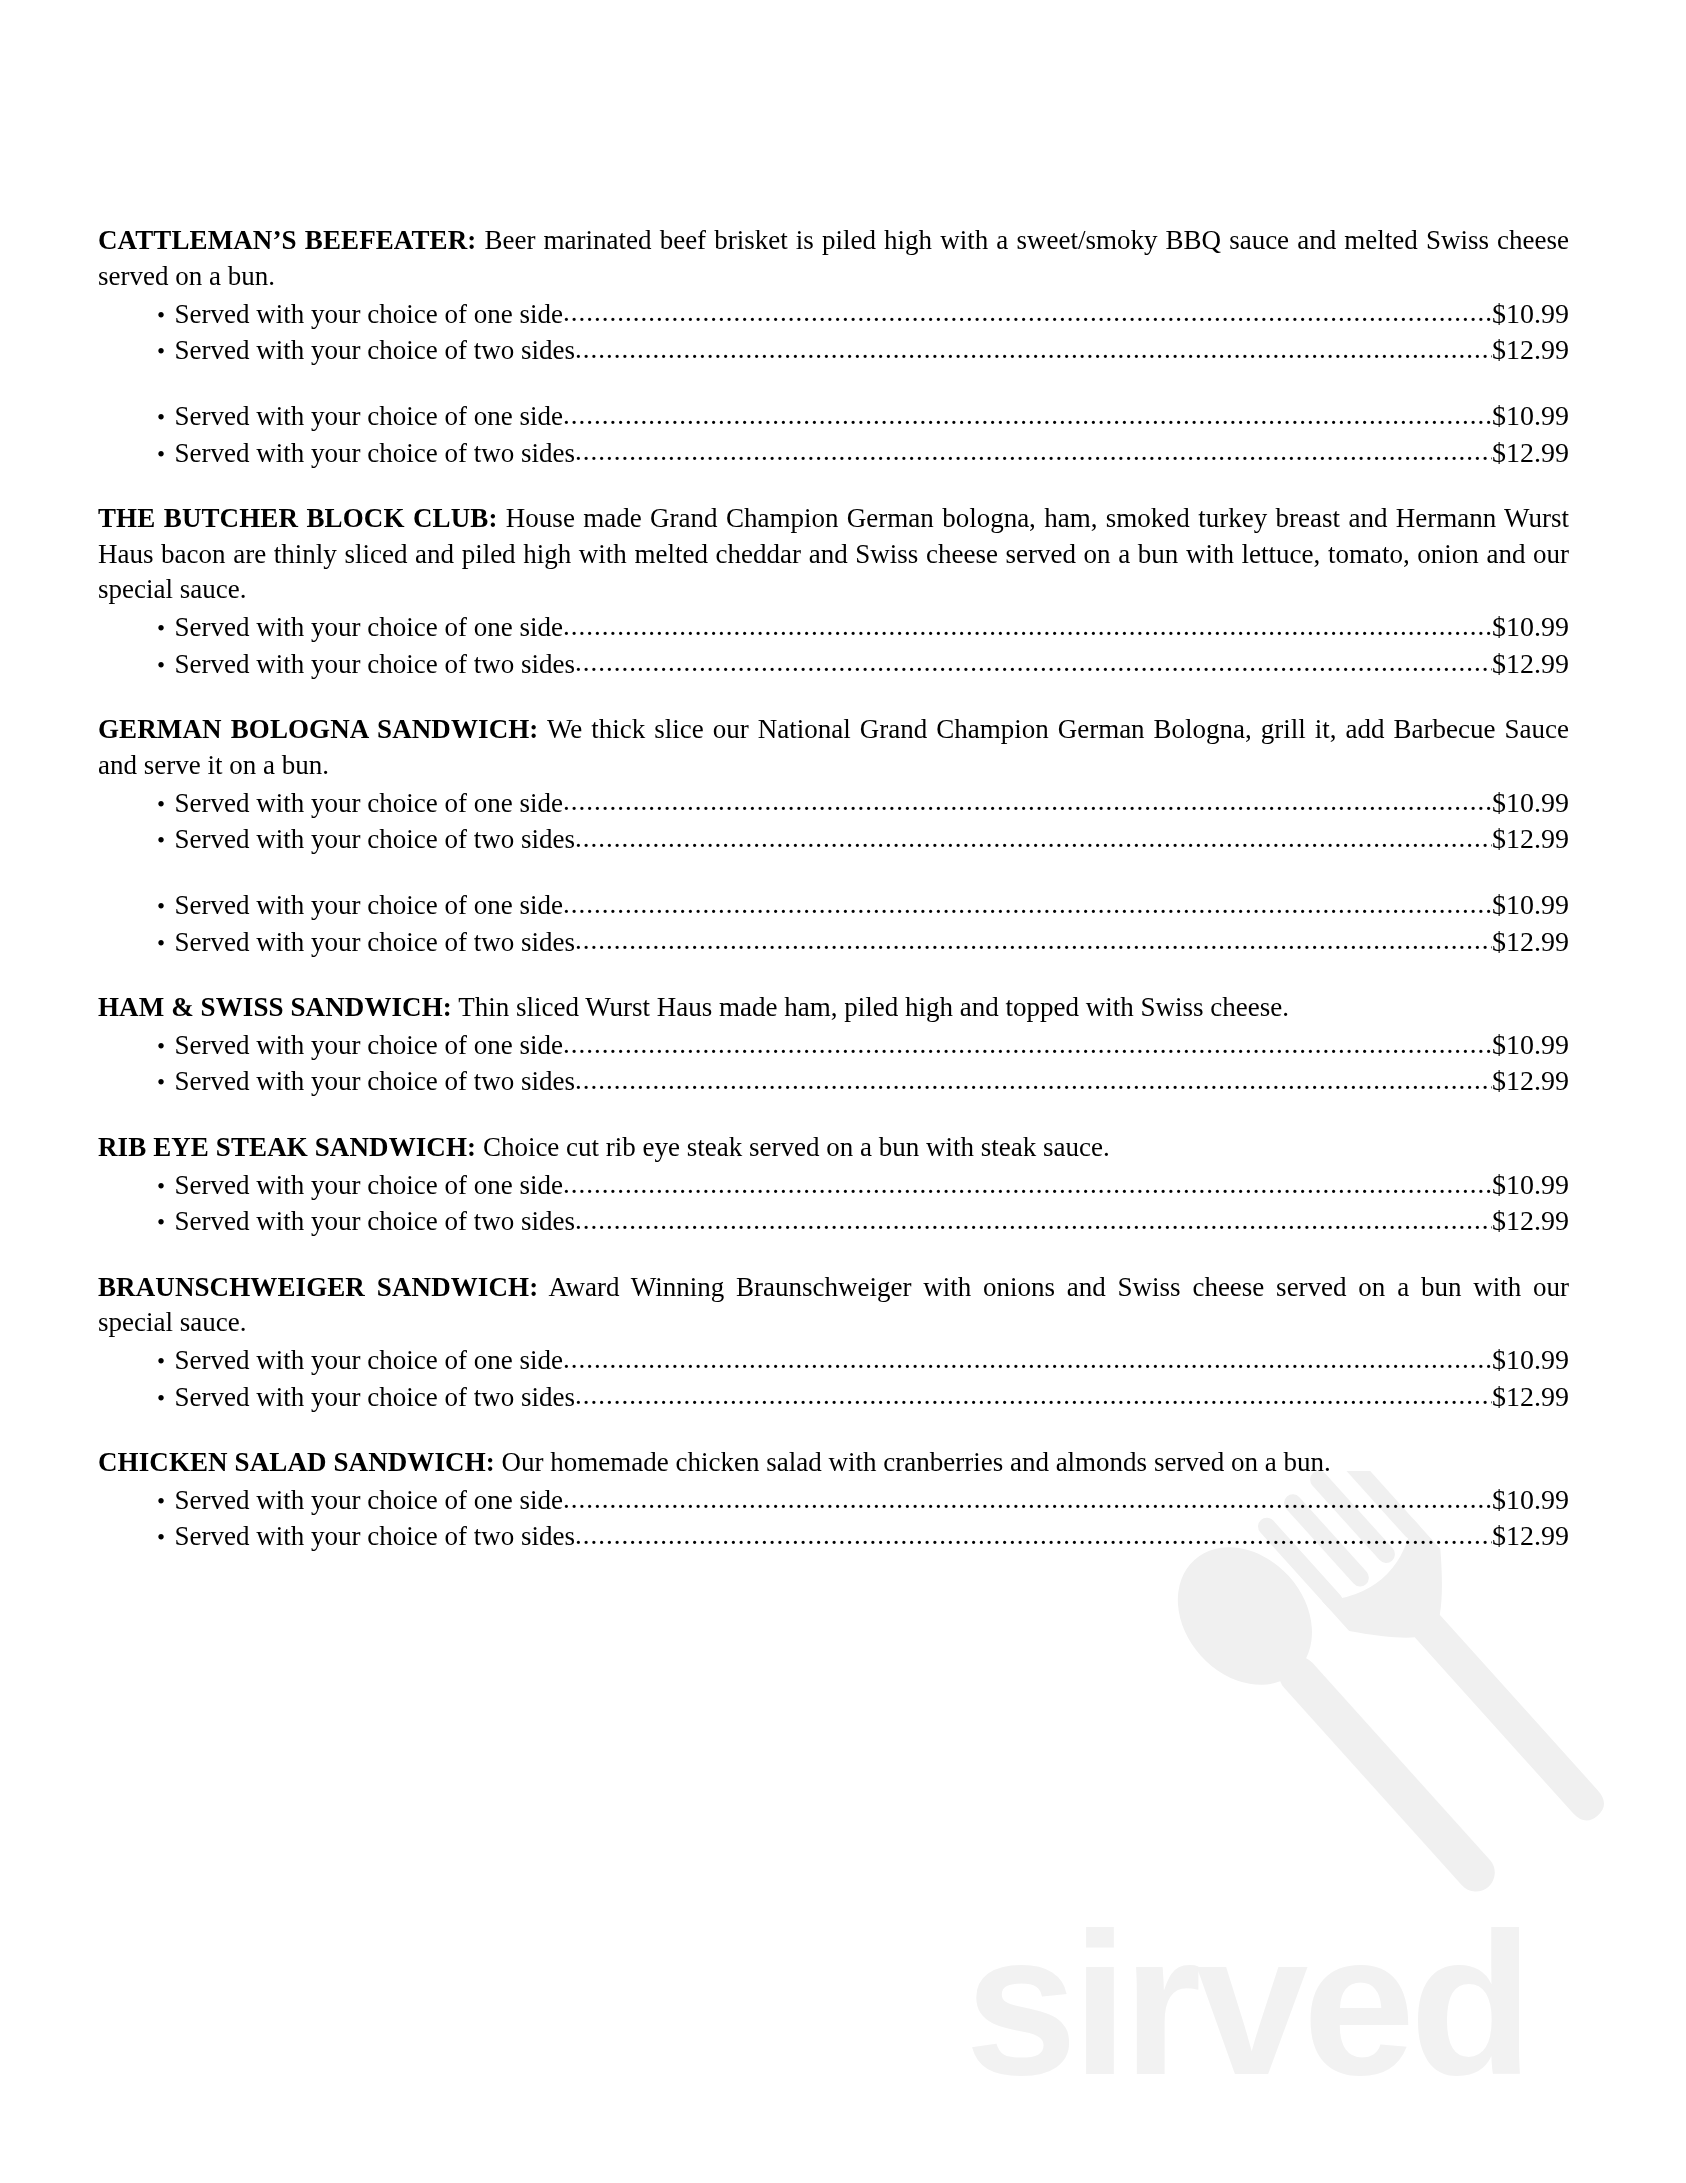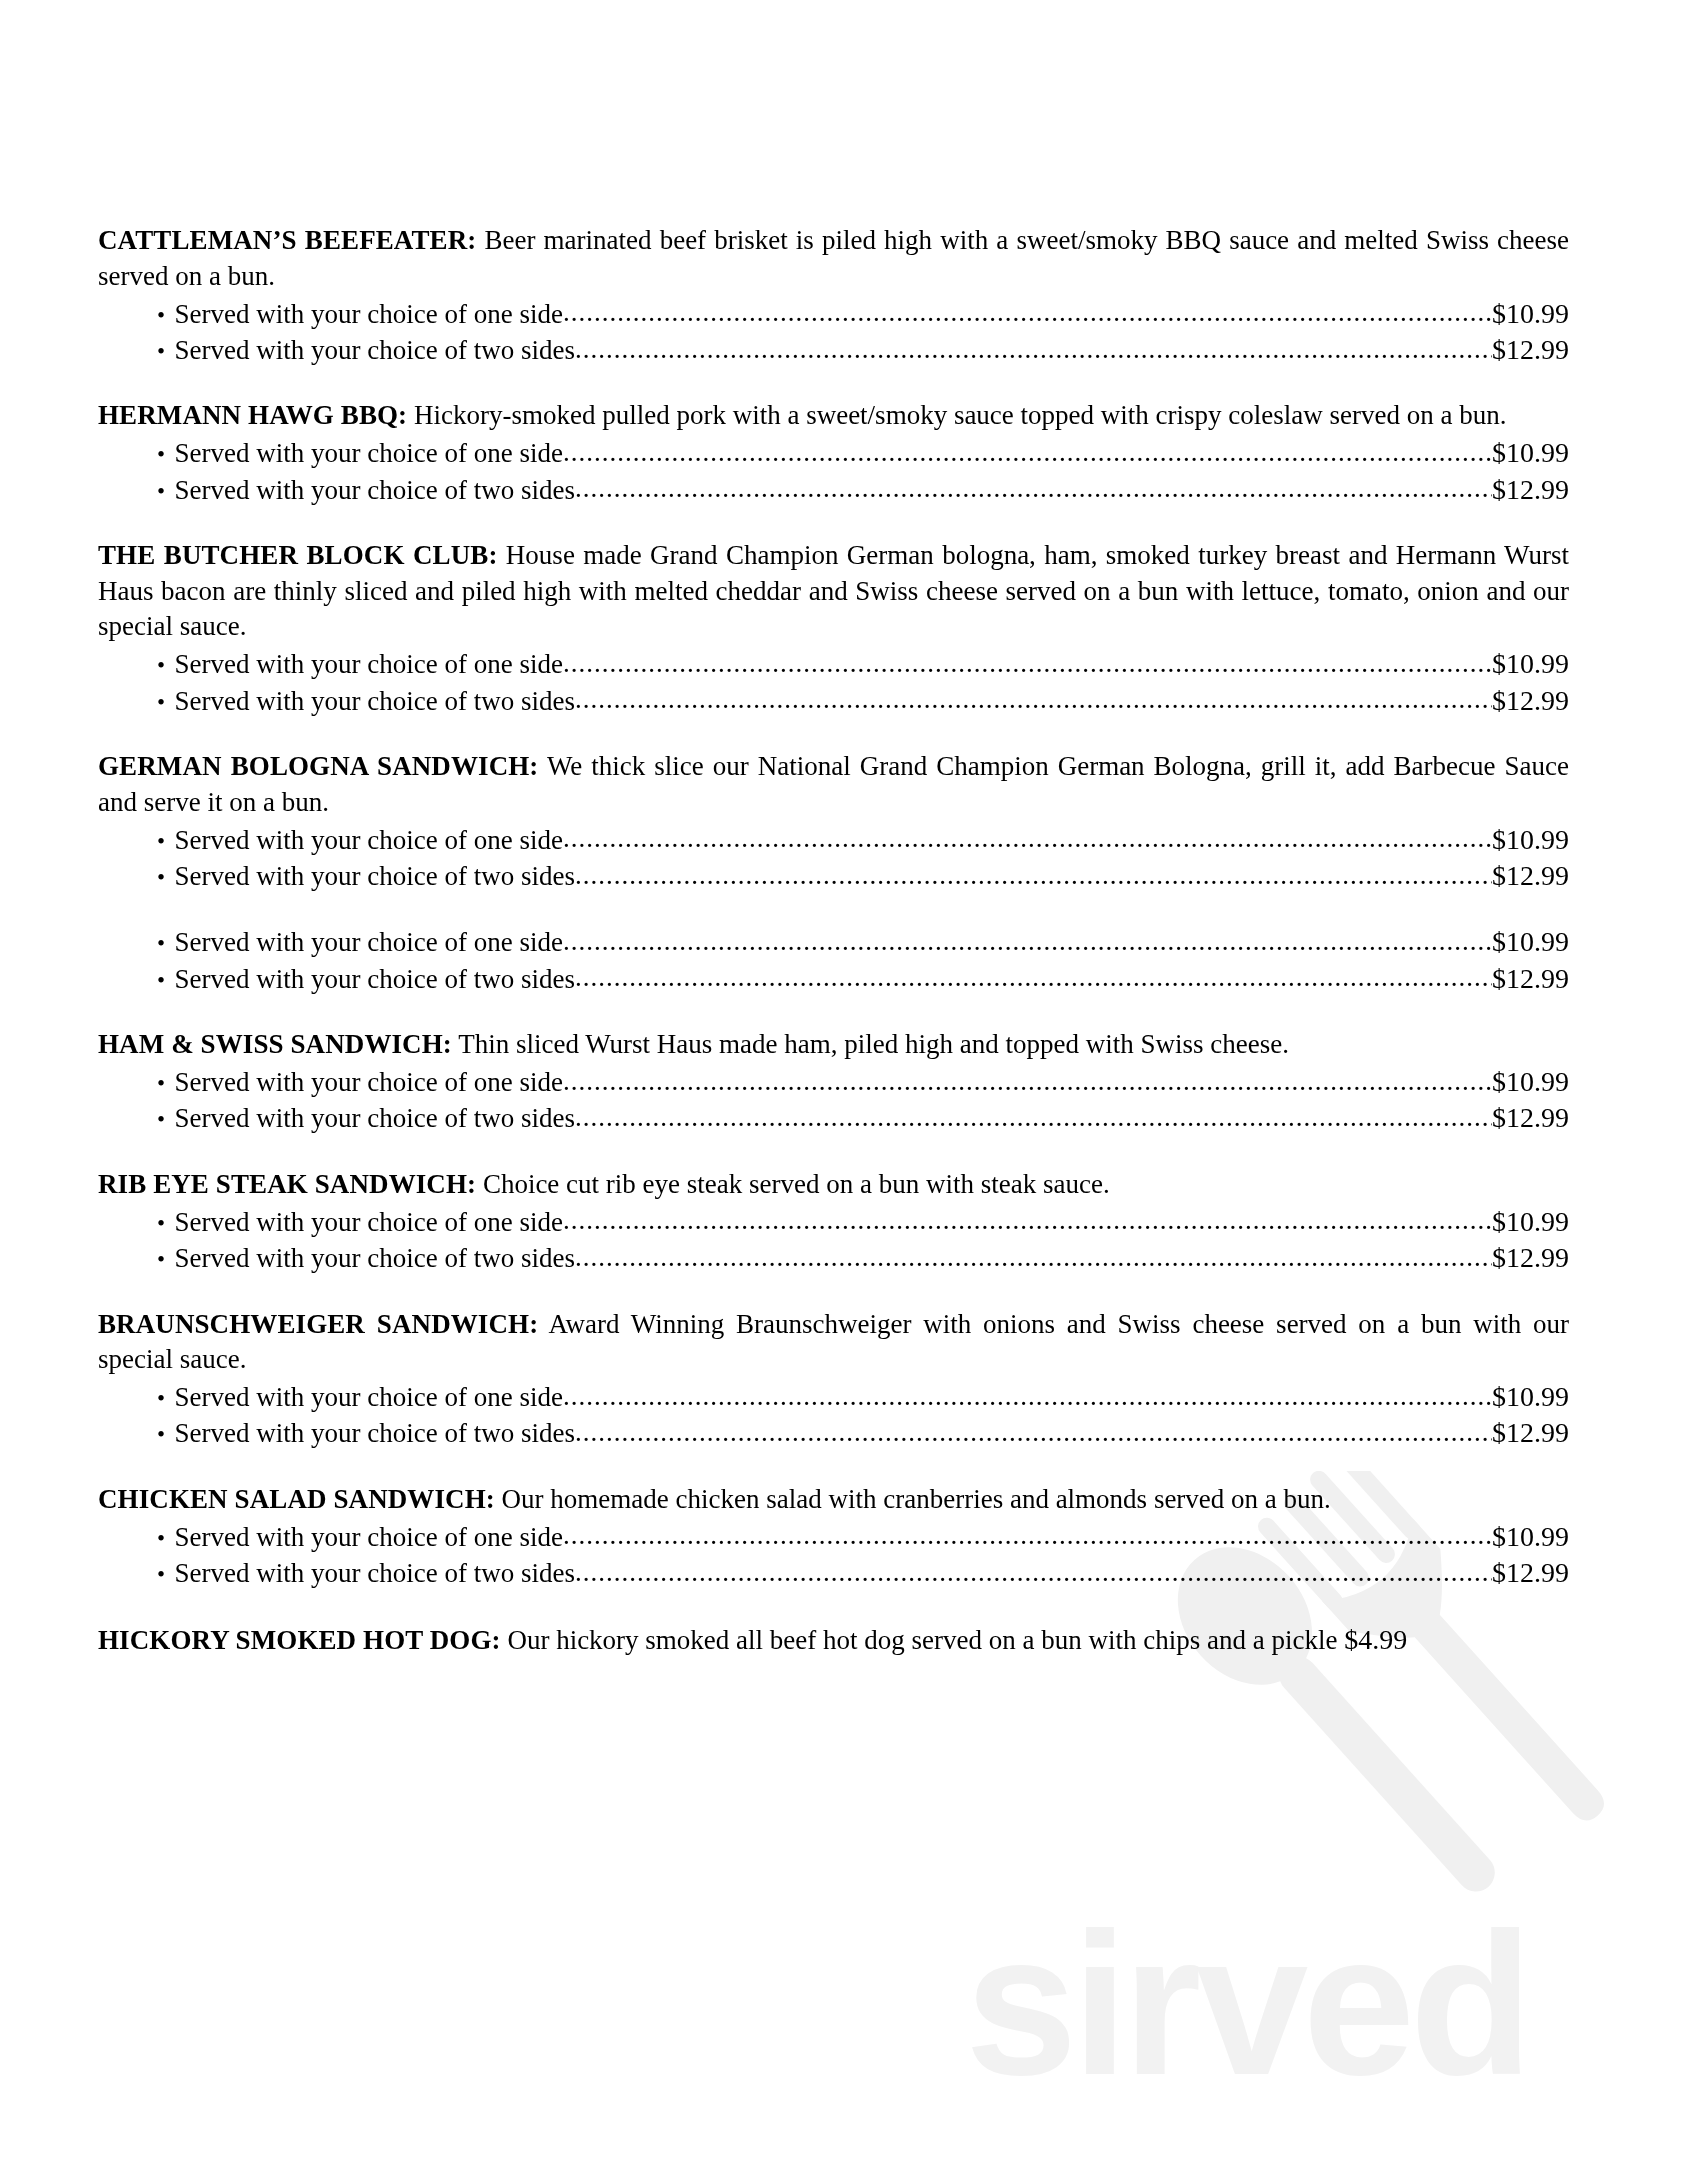--- a/index.html
+++ b/index.html
@@ -157,21 +157,20 @@
           </div>
           <div class="opt-row">
             <span class="bullet">•</span>
             <span class="opt-label">Served with your choice of two sides</span>
             <span class="leader">................................................................................................................................................................................................................................................</span>
             <span class="price">$12.99</span>
           </div>
         </div>
       </div>
       <div class="item">
-        <p class="desc"><span class="name">HERMANN HAWG BBQ:</span><span> Hickory-smoked pulled pork with a sweet/smoky sauce topped with crispy coleslaw served on a bun.</span></p>
         <div class="options">
           <div class="opt-row">
             <span class="bullet">•</span>
             <span class="opt-label">Served with your choice of one side</span>
             <span class="leader">................................................................................................................................................................................................................................................</span>
             <span class="price">$10.99</span>
           </div>
           <div class="opt-row">
             <span class="bullet">•</span>
             <span class="opt-label">Served with your choice of two sides</span>
@@ -290,19 +289,16 @@
             <span class="leader">................................................................................................................................................................................................................................................</span>
             <span class="price">$10.99</span>
           </div>
           <div class="opt-row">
             <span class="bullet">•</span>
             <span class="opt-label">Served with your choice of two sides</span>
             <span class="leader">................................................................................................................................................................................................................................................</span>
             <span class="price">$12.99</span>
           </div>
         </div>
-      </div>
-      <div class="item">
-        <p class="single-line"><span class="name">HICKORY SMOKED HOT DOG:</span><span> Our hickory smoked all beef hot dog served on a bun with chips and a pickle </span><span class="price">$4.99</span></p>
       </div>
     </div>
 </div>
 
 
 </body></html>

